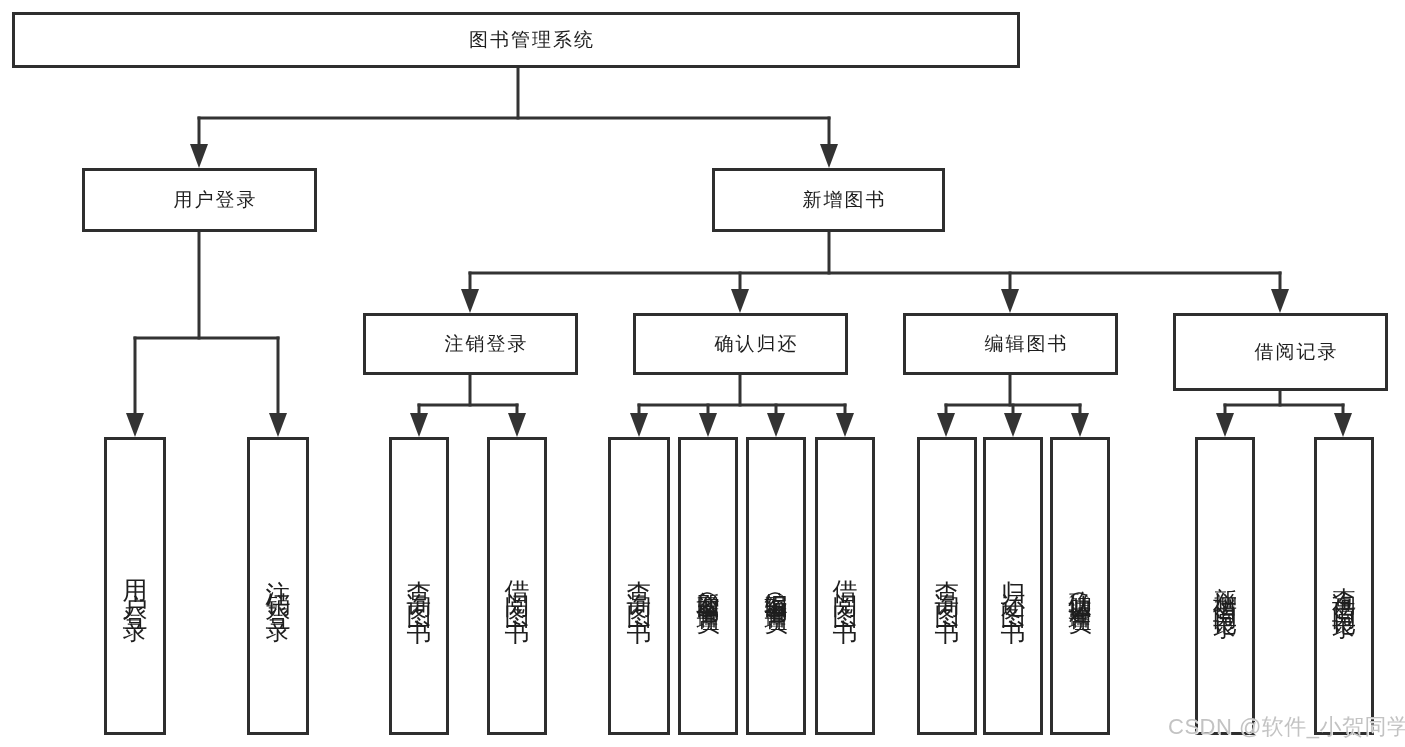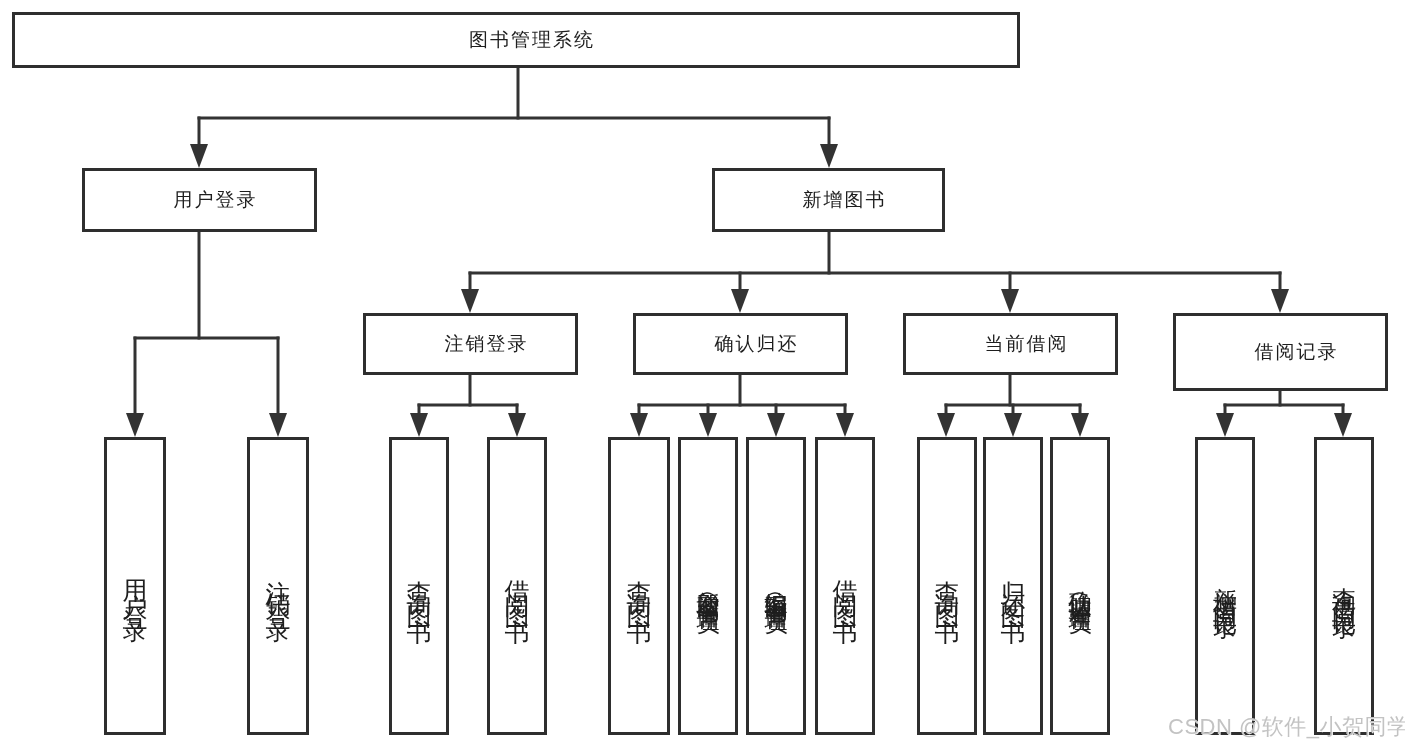--- a/index.html
+++ b/index.html
@@ -131,21 +131,21 @@
     <span>新增图书</span>
   </div>
 
   <div class="box h" style="left:363px;top:313px;width:215px;height:62px">
     <span>注销登录</span>
   </div>
   <div class="box h" style="left:633px;top:313px;width:215px;height:62px">
     <span>确认归还</span>
   </div>
   <div class="box h" style="left:903px;top:313px;width:215px;height:62px">
-    <span>当前借阅</span>
+    <span>编辑图书</span>
   </div>
   <div class="box h" style="left:1173px;top:313px;width:215px;height:78px">
     <span>借阅记录</span>
   </div>
 
   <div class="box v" style="left:104px;top:437px;width:62px;height:298px">
     <span>用户登录</span>
   </div>
   <div class="box v" style="left:247px;top:437px;width:62px;height:298px">
     <span>注销登录</span>

